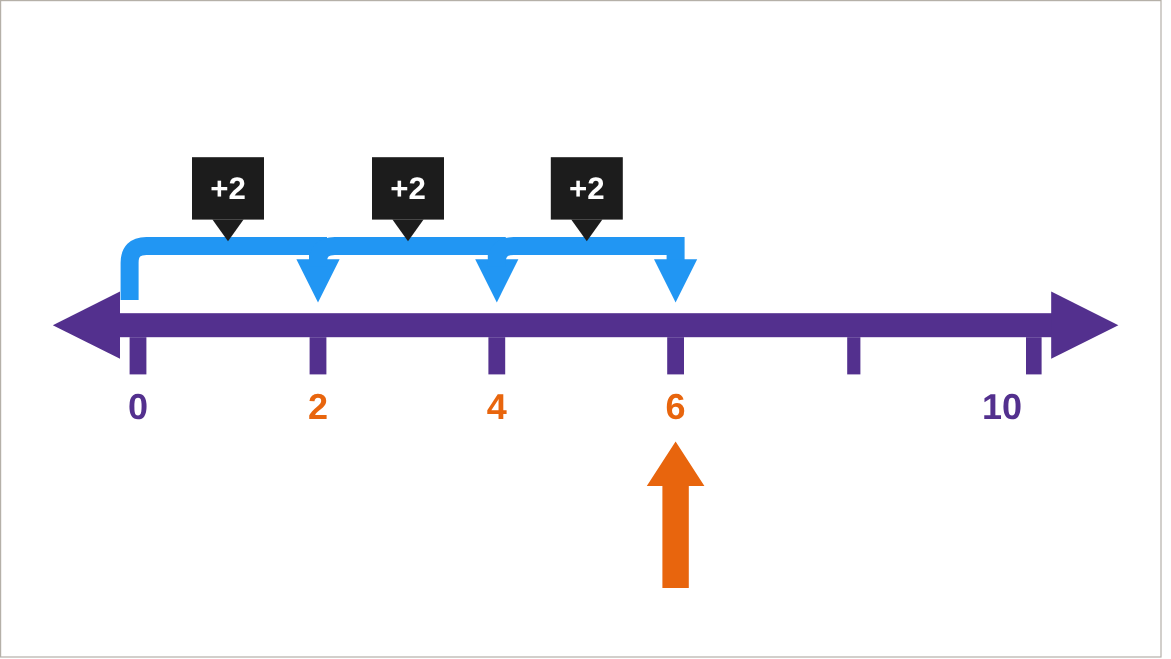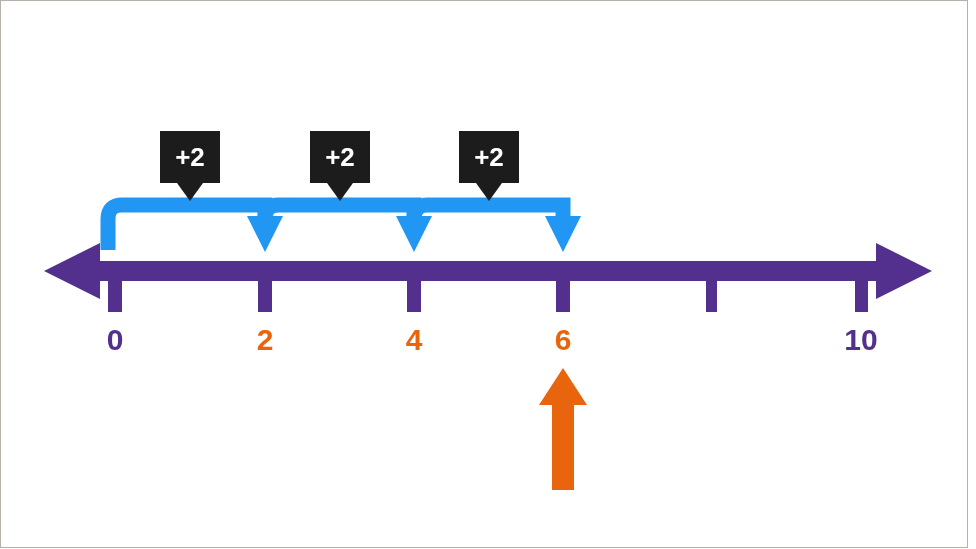--- a/index.html
+++ b/index.html
@@ -143,21 +143,21 @@
   </svg>
 
   <div class="tick-label" style="left:115px; top:325px; color:#53308E;">0</div>
 
   <div class="tick-label" style="left:265px; top:325px; color:#E8650D;">2</div>
 
   <div class="tick-label" style="left:414px; top:325px; color:#E8650D;">4</div>
 
   <div class="tick-label" style="left:563px; top:325px; color:#E8650D;">6</div>
 
-  <div class="tick-label" style="left:861px; top:325px; color:#53308E;">10</div>
+  <div class="tick-label" style="left:835px; top:325px; color:#53308E;">10</div>
 
   <div class="callout" style="left:190px; top:131px;">
     <div class="callout-text">+2</div>
     <div class="callout-tail"></div>
   </div>
 
   <div class="callout" style="left:340px; top:131px;">
     <div class="callout-text">+2</div>
     <div class="callout-tail"></div>
   </div>

